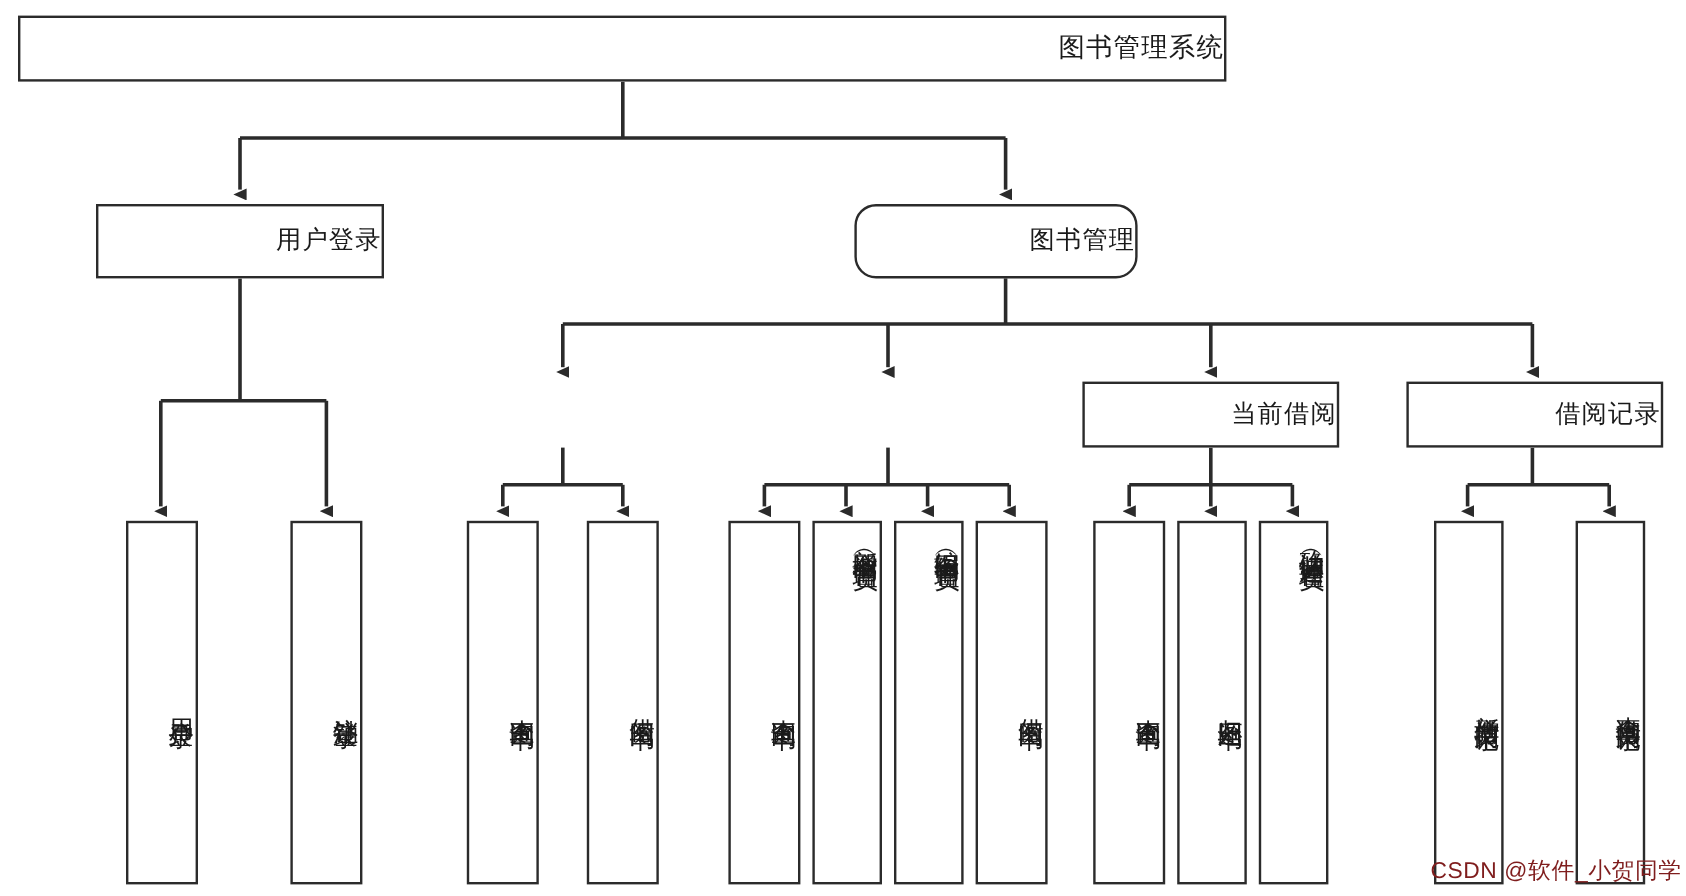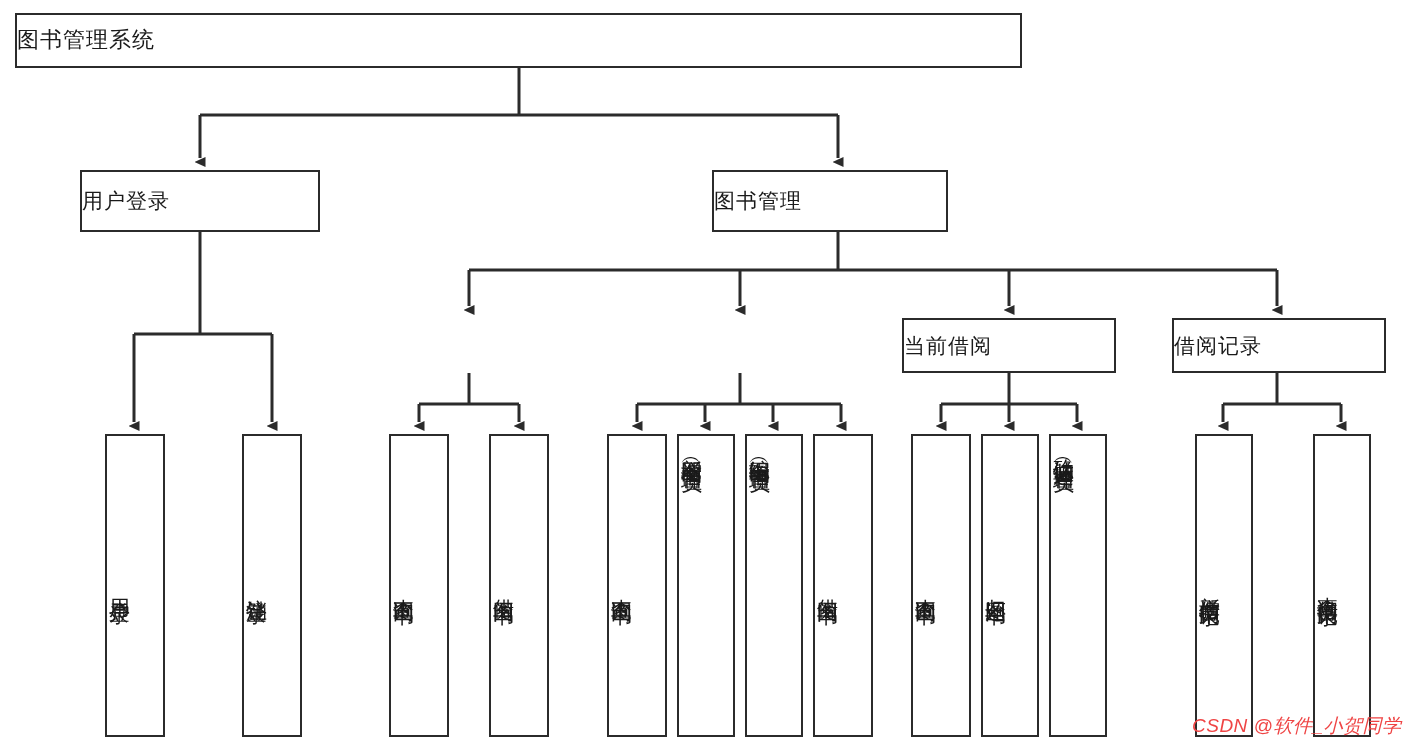--- a/index.html
+++ b/index.html
@@ -24,21 +24,21 @@
     width: 1405px;
     height: 747px;
   }
   .node {
     position: absolute;
     box-sizing: border-box;
     border: 2px solid #2b2b2b;
     background: #ffffff;
     display: flex;
     align-items: center;
-    justify-content: flex-start;
+    justify-content: flex-end;
     color: #1a1a1a;
   }
   .node-h {
     font-size: 21px;
     letter-spacing: 1px;
     line-height: 1.1;
     white-space: nowrap;
   }
   .node-root {
     font-size: 22px;
@@ -58,24 +58,23 @@
     text-align: left;
   }
   .vtext.mid {
     margin-top: 0;
   }
   .watermark {
     position: absolute;
     left: 1192px;
     top: 713px;
     font-size: 19px;
-    color: #ef4444;
+    color: #7f1d1d;
     white-space: nowrap;
     letter-spacing: 0.5px;
-    font-style: italic;
   }
 </style>
 </head>
 <body>
 
 <div id="canvas">
 
   <svg id="edges" viewBox="0 0 1405 747" xmlns="http://www.w3.org/2000/svg">
     <defs>
       <marker id="arrow" markerWidth="10" markerHeight="11" refX="1" refY="5.5" orient="auto" markerUnits="userSpaceOnUse">
@@ -126,21 +125,21 @@
     </g>
   </svg>
 
   <div class="node node-h node-root" style="left:15px; top:13px; width:1007px; height:55px;">
     <span>图书管理系统</span>
   </div>
 
   <div class="node node-h" style="left:80px; top:170px; width:240px; height:62px;">
     <span>用户登录</span>
   </div>
-  <div class="node node-h" style="left:712px; top:170px; width:236px; height:62px;">
+  <div class="node node-h" style="left:712px; top:170px; width:236px; height:62px;border-radius:18px;">
     <span>图书管理</span>
   </div>
 
   <div class="node node-h" style="left:1172px; top:318px; width:214px; height:55px;">
     <span>借阅记录</span>
   </div>
   <div class="node node-h" style="left:902px; top:318px; width:214px; height:55px;">
     <span>当前借阅</span>
   </div>
 

